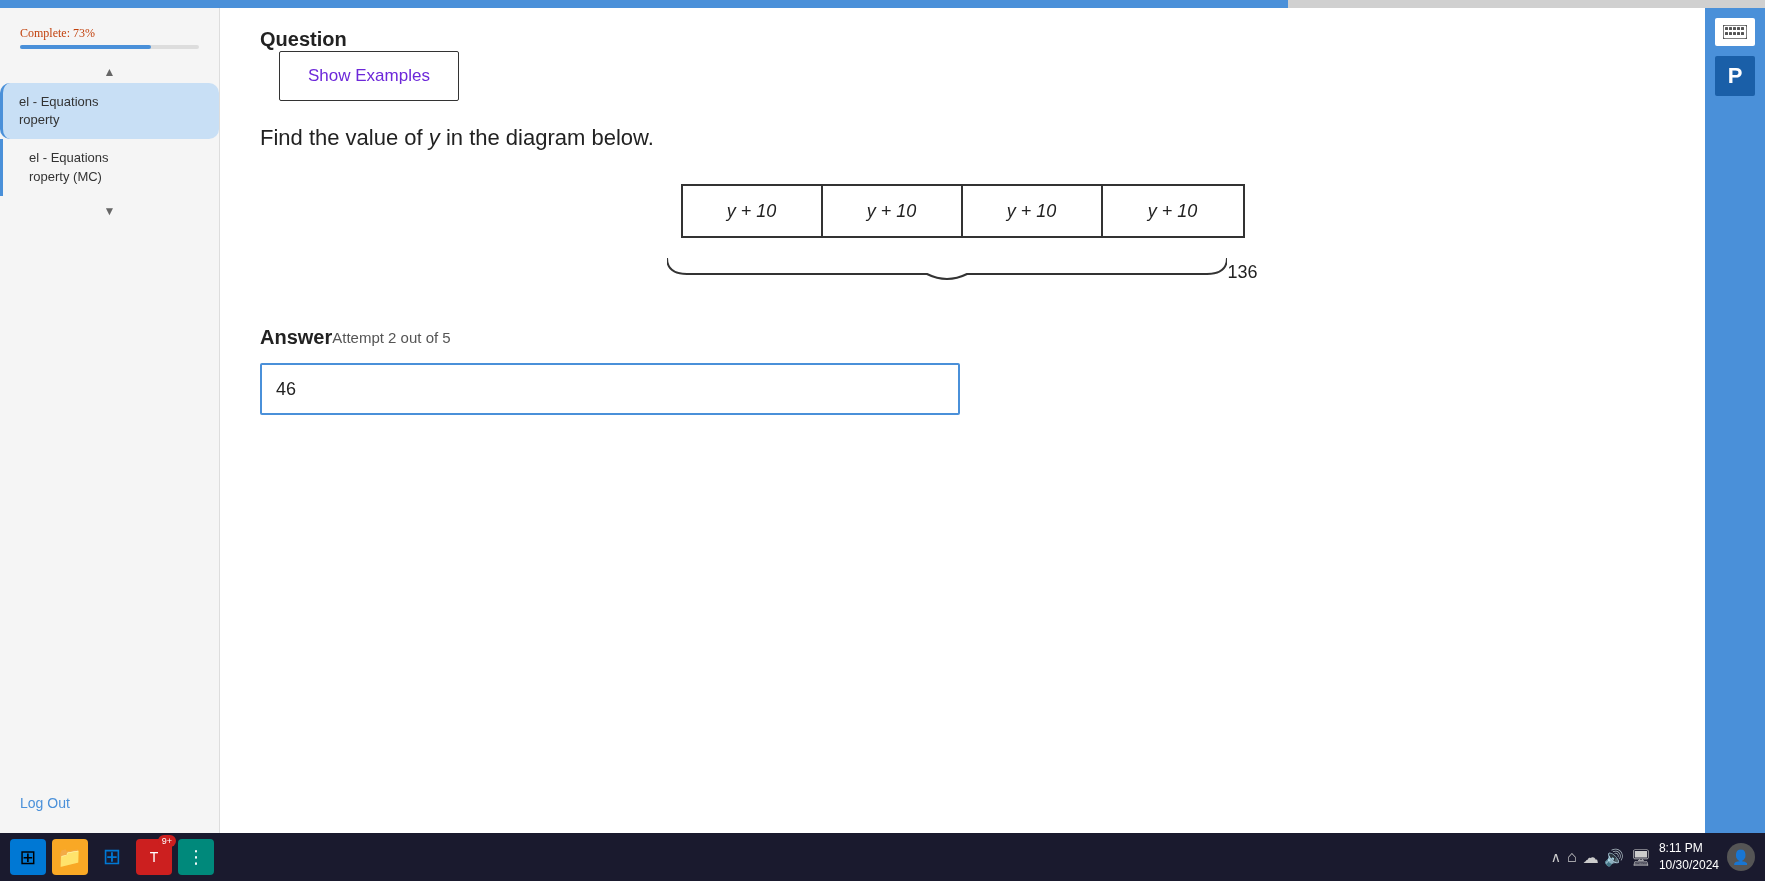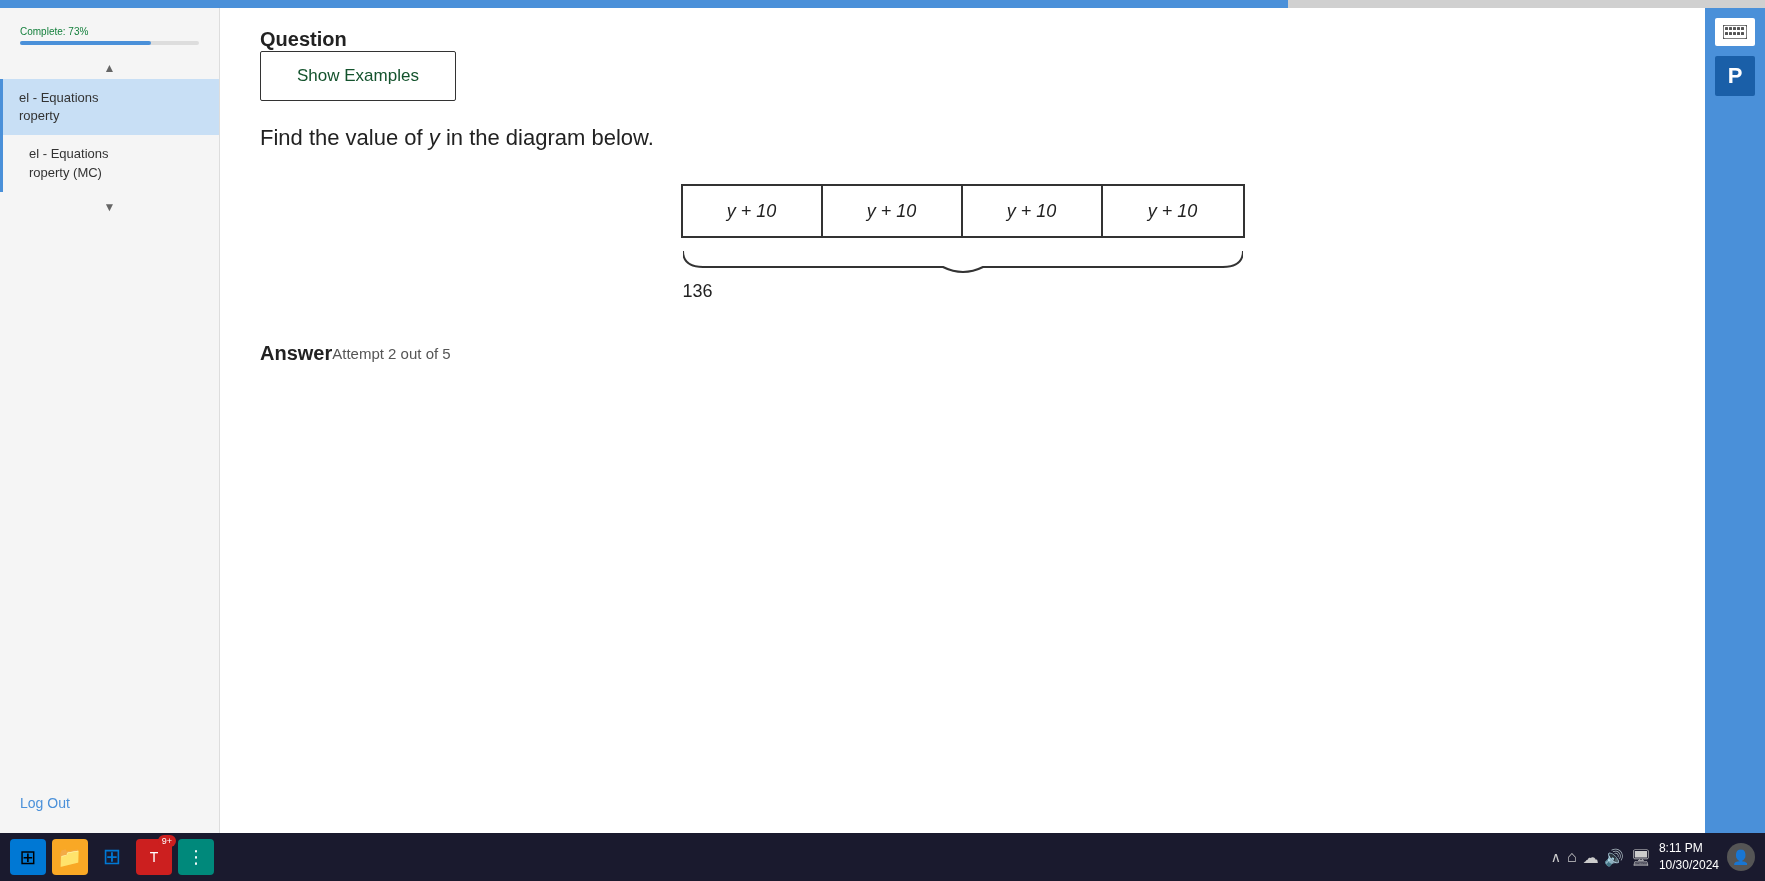--- a/index.html
+++ b/index.html
@@ -37,22 +37,23 @@
       width: 220px;
       background: #f5f5f5;
       border-right: 1px solid #ddd;
       display: flex;
       flex-direction: column;
       padding: 10px 0;
       flex-shrink: 0;
     }
     .sidebar-complete {
       padding: 8px 20px 12px 20px;
-      font-size: 10px;
-      color: #15803d;
+      font-size: 12px;
+      color: #c2410c;
+      font-family: Liberation Serif, serif;
     }
     .sidebar-complete-bar {
       width: 100%;
       height: 4px;
       background: #ddd;
       border-radius: 2px;
       margin-top: 4px;
     }
     .sidebar-complete-bar-fill {
       height: 100%;
@@ -67,20 +68,21 @@
       cursor: pointer;
       font-size: 12px;
       color: #666;
     }
     .sidebar-item {
       padding: 10px 16px;
       font-size: 13px;
       color: #333;
       cursor: pointer;
       line-height: 1.4;
+      border-radius: 10px;
     }
     .sidebar-item.active {
       background: #c8dff5;
       border-left: 3px solid #4a90d9;
       font-weight: 500;
     }
     .sidebar-item-with-bar {
       display: flex;
       align-items: flex-start;
     }
@@ -127,25 +129,26 @@
 
     .question-title {
       font-size: 20px;
       font-weight: bold;
       color: #222;
     }
 
     .show-examples-btn {
       border: 1.5px solid #333;
       background: #fff;
-      padding: 14px 36px;
+      padding: 14px 28px;
       font-size: 17px;
       cursor: pointer;
-      color: #14532d;
-      border-radius: 2px;
+      color: #6d28d9;
+      border-radius: 2px;
+      margin-left: 19px;
     }
 
     .question-text {
       font-size: 22px;
       color: #222;
       margin-bottom: 30px;
       line-height: 1.5;
     }
 
     
@@ -173,23 +176,23 @@
       color: #222;
       font-style: italic;
       background: #fff;
     }
     .diagram-segment:last-child {
       border-right: none;
     }
 
     .diagram-brace-label {
       display: flex;
-      flex-direction: column;
-      align-items: flex-start;
-      margin-top: 11px;
+      flex-direction: row;
+      align-items: center;
+      margin-top: 18px;
     }
 
     
     .brace-svg {
       display: block;
     }
 
     .diagram-total-label {
       font-size: 18px;
       color: #222;
@@ -432,20 +435,21 @@
         <div class="diagram-total-label">136</div>
       </div>
     </div>
 
     <div class="answer-section">
       <div class="answer-label-row">
         <span class="answer-label">Answer</span>
         <span class="attempt-text">Attempt 2 out of 5</span>
       </div>
       <div class="answer-input-row">
+        <input type="text" class="answer-input" value="46" style="">
       </div>
     </div>
 
   </div>
 
   <div class="right-panel">
     <button class="keyboard-icon-btn">
       <svg width="24" height="14" viewBox="0 0 24 14">
         <rect x="0" y="0" width="24" height="14" rx="2" fill="none" stroke="#555" stroke-width="1.5"></rect>
         <rect x="2" y="2" width="3" height="3" rx="0.5" fill="#555"></rect>

